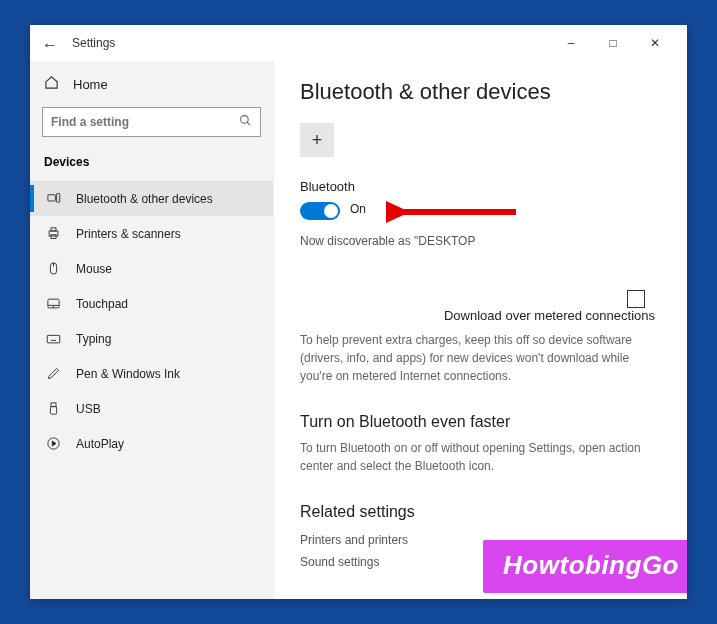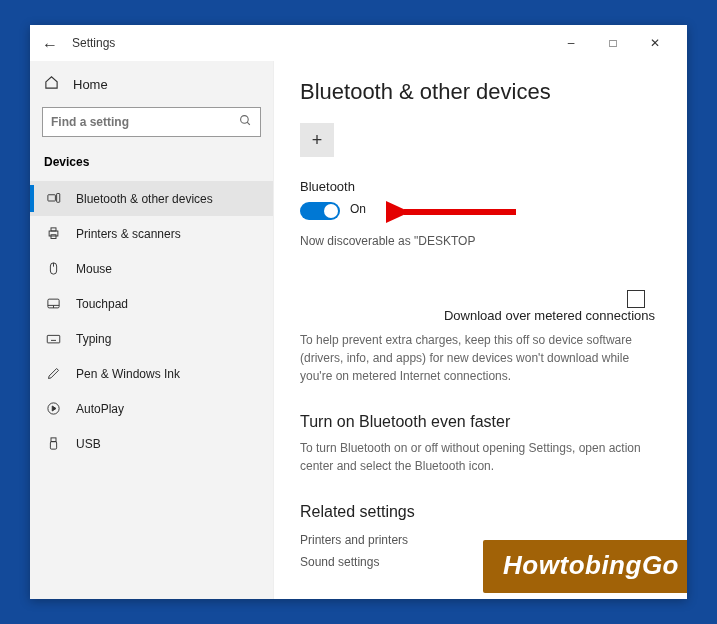--- a/index.html
+++ b/index.html
@@ -33,21 +33,21 @@
     .toggle::after { content: ""; position: absolute; right: 2px; top: 2px; width: 14px; height: 14px; background: #fff; border-radius: 50%; }
     .toggle-label { font-size: 12px; color: #222; }
     .desc { font-size: 12px; color: #555; line-height: 1.5; margin-bottom: 6px; }
     .desc.small { color: #666; }
     .checkbox-row { display: flex; align-items: flex-end; margin-bottom: 8px; flex-direction: column; }
     .checkbox { width: 18px; height: 18px; border: 1.5px solid #333; margin-right: 10px; cursor: pointer; }
     .check-label { font-size: 13px; color: #222; }
     .subhead { font-size: 16px; font-weight: 400; color: #222; margin-top: 28px; margin-bottom: 8px; }
     .link { font-size: 12px; color: #555; padding: 4px 0; cursor: pointer; }
     .arrow-wrap { position: absolute; left: 86px; top: -10px; }
-    .watermark { position: absolute; right: -12px; bottom: 6px; background: #a16207; color: #fff; font-size: 26px; font-weight: 700; font-style: italic; padding: 10px 20px 12px; letter-spacing: 0.5px; border-radius: 2px; }
+    .watermark { position: absolute; right: -12px; bottom: 6px; background: #d946ef; color: #fff; font-size: 26px; font-weight: 700; font-style: italic; padding: 10px 20px 12px; letter-spacing: 0.5px; border-radius: 2px; }
     .spacer-lg { height: 34px; }
   </style>
 </head>
 <body>
 
 <div class="window">
 
   <div class="titlebar">
     <span class="back-btn">←</span>
     <span class="title">Settings</span>
@@ -136,34 +136,34 @@
         <span class="icon">
           <svg width="15" height="15" viewBox="0 0 24 24" fill="none" stroke="#333" stroke-width="1.5">
               <path d="M4 20 L8 19 L20 7 L17 4 L5 16 Z"></path>
             </svg>
         </span>
         <span>Pen &amp; Windows Ink</span>
       </div>
       <div class="nav-item">
         <span class="icon">
           <svg width="15" height="15" viewBox="0 0 24 24" fill="none" stroke="#333" stroke-width="1.5">
+              <rect x="8" y="3" width="8" height="6"></rect>
+              <rect x="7" y="9" width="10" height="12" rx="2"></rect>
+            </svg>
+        </span>
+        <span>USB</span>
+      </div>
+      <div class="nav-item">
+        <span class="icon">
+          <svg width="15" height="15" viewBox="0 0 24 24" fill="none" stroke="#333" stroke-width="1.5">
               <circle cx="12" cy="12" r="9"></circle>
               <path d="M10 8 L16 12 L10 16 Z" fill="#333"></path>
             </svg>
         </span>
         <span>AutoPlay</span>
-      </div>
-      <div class="nav-item">
-        <span class="icon">
-          <svg width="15" height="15" viewBox="0 0 24 24" fill="none" stroke="#333" stroke-width="1.5">
-              <rect x="8" y="3" width="8" height="6"></rect>
-              <rect x="7" y="9" width="10" height="12" rx="2"></rect>
-            </svg>
-        </span>
-        <span>USB</span>
       </div>
     </div>
 
     <div class="main">
       <h1 class="page-title">Bluetooth &amp; other devices</h1>
 
       <div class="add-row">
         <div class="plus-box">+</div>
       </div>
 

